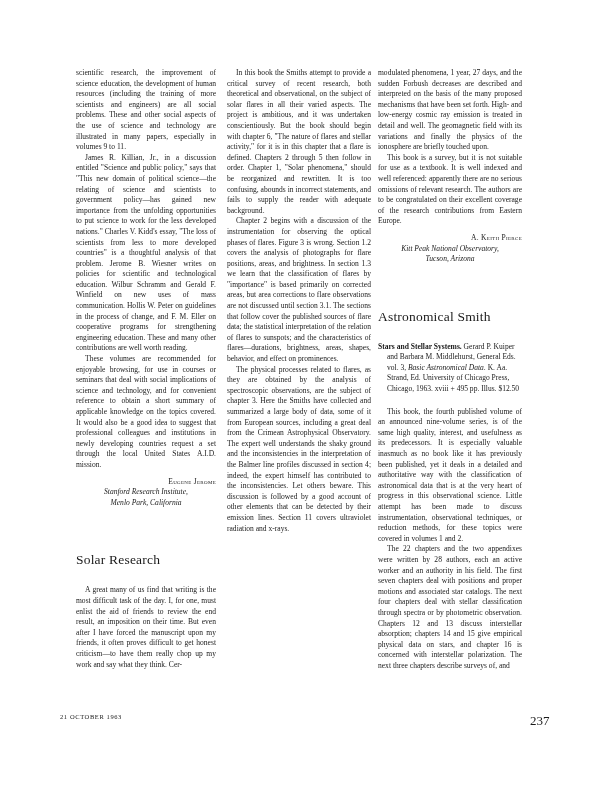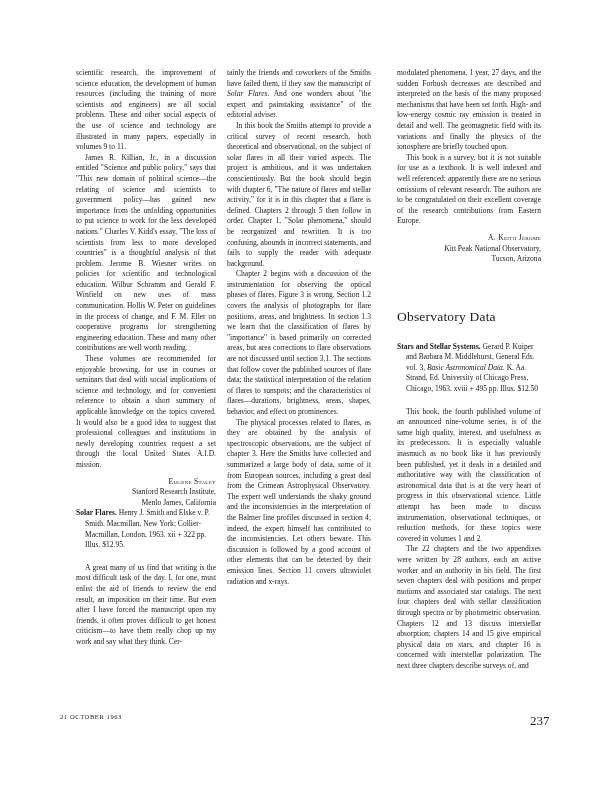--- a/index.html
+++ b/index.html
@@ -8,25 +8,25 @@
     font-family: "Liberation Serif", "DejaVu Serif", serif;
     color: #1a1a1a;
   }
   .col {
     position: absolute; top: 68px;
     font-size: 7.55px; line-height: 10.6px;
     text-align: justify;
   }
   .col1 { left: 76px; width: 140px; }
   .col2 { left: 227px; width: 144px; }
-  .col3 { left: 397px; width: 144px; }
+  .col3 { left: 378px; width: 144px; }
   p { margin: 0; text-indent: 9px; }
   p.noindent { text-indent: 0; }
   .sig { text-align: right; margin-top: 6px; font-variant: small-caps; letter-spacing: 0.3px; }
-  .affil { text-indent: 0; text-align: right; }
+  .affil { font-style: italic; text-indent: 0; text-align: center; }
   .section-title {
     font-size: 13.5px; line-height: 16px; margin: 44px 0 17px 0;
     font-weight: normal; letter-spacing: 0.2px;
   }
   .biblio { text-indent: -9px; padding-left: 9px; text-align: left; margin-bottom: 12px; }
   .biblio b { font-weight: bold; }
   .biblio i { }
   .footer-left {
     position: absolute; left: 60px; top: 713px;
     font-size: 6.5px; letter-spacing: 0.6px;
@@ -37,40 +37,39 @@
   }
   .it { font-style: italic; }
 </style>
 </head>
 <body>
 
 <div class="col col1">
   <p class="noindent">scientific research, the improvement of science education, the development of human resources (including the training of more scientists and engineers) are all social problems. These and other social aspects of the use of science and technology are illustrated in many papers, especially in volumes 9 to 11.</p>
   <p>James R. Killian, Jr., in a discussion entitled "Science and public policy," says that "This new domain of political science—the relating of science and scientists to government policy—has gained new importance from the unfolding opportunities to put science to work for the less developed nations." Charles V. Kidd's essay, "The loss of scientists from less to more developed countries" is a thoughtful analysis of that problem. Jerome B. Wiesner writes on policies for scientific and technological education. Wilbur Schramm and Gerald F. Winfield on new uses of mass communication. Hollis W. Peter on guidelines in the process of change, and F. M. Eller on cooperative programs for strengthening engineering education. These and many other contributions are well worth reading.</p>
   <p>These volumes are recommended for enjoyable browsing, for use in courses or seminars that deal with social implications of science and technology, and for convenient reference to obtain a short summary of applicable knowledge on the topics covered. It would also be a good idea to suggest that professional colleagues and institutions in newly developing countries request a set through the local United States A.I.D. mission.</p>
-  <div class="sig">Eugene Staley</div>
+  <div class="sig">Eugene Jerome</div>
   <div class="affil">Stanford Research Institute,</div>
-  <div class="affil">Menlo James, California</div>
-  <div class="biblio"><b>Solar Flares.</b><span> Henry J. Smith and Elske v. P. Smith. Macmillan, New York; Collier-Macmillan, London, 1963. xii + 322 pp. Illus. $12.95.</span></div>
+  <div class="affil">Menlo Park, California</div>
+  <div class="section-title">Solar Research</div>
   <p>A great many of us find that writing is the most difficult task of the day. I, for one, must enlist the aid of friends to review the end result, an imposition on their time. But even after I have forced the manuscript upon my friends, it often proves difficult to get honest criticism—to have them really chop up my work and say what they think. Cer-</p>
 </div>
 
 <div class="col col2">
-  <p class="noindent"><span>tainly the friends and coworkers of the Smiths have failed them, if they saw the manuscript of </span><span class="it">Solar Flares</span><span>. And one wonders about "the expert and painstaking assistance" of the editorial adviser.</span></p>
   <p>In this book the Smiths attempt to provide a critical survey of recent research, both theoretical and observational, on the subject of solar flares in all their varied aspects. The project is ambitious, and it was undertaken conscientiously. But the book should begin with chapter 6, "The nature of flares and stellar activity," for it is in this chapter that a flare is defined. Chapters 2 through 5 then follow in order. Chapter 1, "Solar phenomena," should be reorganized and rewritten. It is too confusing, abounds in incorrect statements, and fails to supply the reader with adequate background.</p>
   <p>Chapter 2 begins with a discussion of the instrumentation for observing the optical phases of flares. Figure 3 is wrong. Section 1.2 covers the analysis of photographs for flare positions, areas, and brightness. In section 1.3 we learn that the classification of flares by "importance" is based primarily on corrected areas, but area corrections to flare observations are not discussed until section 3.1. The sections that follow cover the published sources of flare data; the statistical interpretation of the relation of flares to sunspots; and the characteristics of flares—durations, brightness, areas, shapes, behavior, and effect on prominences.</p>
   <p>The physical processes related to flares, as they are obtained by the analysis of spectroscopic observations, are the subject of chapter 3. Here the Smiths have collected and summarized a large body of data, some of it from European sources, including a great deal from the Crimean Astrophysical Observatory. The expert well understands the shaky ground and the inconsistencies in the interpretation of the Balmer line profiles discussed in section 4; indeed, the expert himself has contributed to the inconsistencies. Let others beware. This discussion is followed by a good account of other elements that can be detected by their emission lines. Section 11 covers ultraviolet radiation and x-rays.</p>
 </div>
 
 <div class="col col3">
   <p class="noindent">modulated phenomena, 1 year, 27 days, and the sudden Forbush decreases are described and interpreted on the basis of the many proposed mechanisms that have been set forth. High- and low-energy cosmic ray emission is treated in detail and well. The geomagnetic field with its variations and finally the physics of the ionosphere are briefly touched upon.</p>
   <p>This book is a survey, but it is not suitable for use as a textbook. It is well indexed and well referenced: apparently there are no serious omissions of relevant research. The authors are to be congratulated on their excellent coverage of the research contributions from Eastern Europe.</p>
-  <div class="sig">A. Keith Jerome</div>
+  <div class="sig">A. Keith Pierce</div>
   <div class="affil">Kitt Peak National Observatory,</div>
   <div class="affil">Tucson, Arizona</div>
-  <div class="section-title">Observatory Data</div>
+  <div class="section-title">Astronomical Smith</div>
   <div class="biblio"><b>Stars and Stellar Systems.</b><span> Gerard P. Kuiper and Barbara M. Middlehurst, General Eds. vol. 3, </span><i>Basic Astronomical Data</i><span>. K. Aa. Strand, Ed. University of Chicago Press, Chicago, 1963. xviii + 495 pp. Illus. $12.50</span></div>
   <p>This book, the fourth published volume of an announced nine-volume series, is of the same high quality, interest, and usefulness as its predecessors. It is especially valuable inasmuch as no book like it has previously been published, yet it deals in a detailed and authoritative way with the classification of astronomical data that is at the very heart of progress in this observational science. Little attempt has been made to discuss instrumentation, observational techniques, or reduction methods, for these topics were covered in volumes 1 and 2.</p>
   <p>The 22 chapters and the two appendixes were written by 28 authors, each an active worker and an authority in his field. The first seven chapters deal with positions and proper motions and associated star catalogs. The next four chapters deal with stellar classification through spectra or by photometric observation. Chapters 12 and 13 discuss interstellar absorption; chapters 14 and 15 give empirical physical data on stars, and chapter 16 is concerned with interstellar polarization. The next three chapters describe surveys of, and</p>
 </div>
 
 <div class="footer-left">21 OCTOBER 1963</div>
 <div class="footer-right">237</div>
 
 </body></html>

